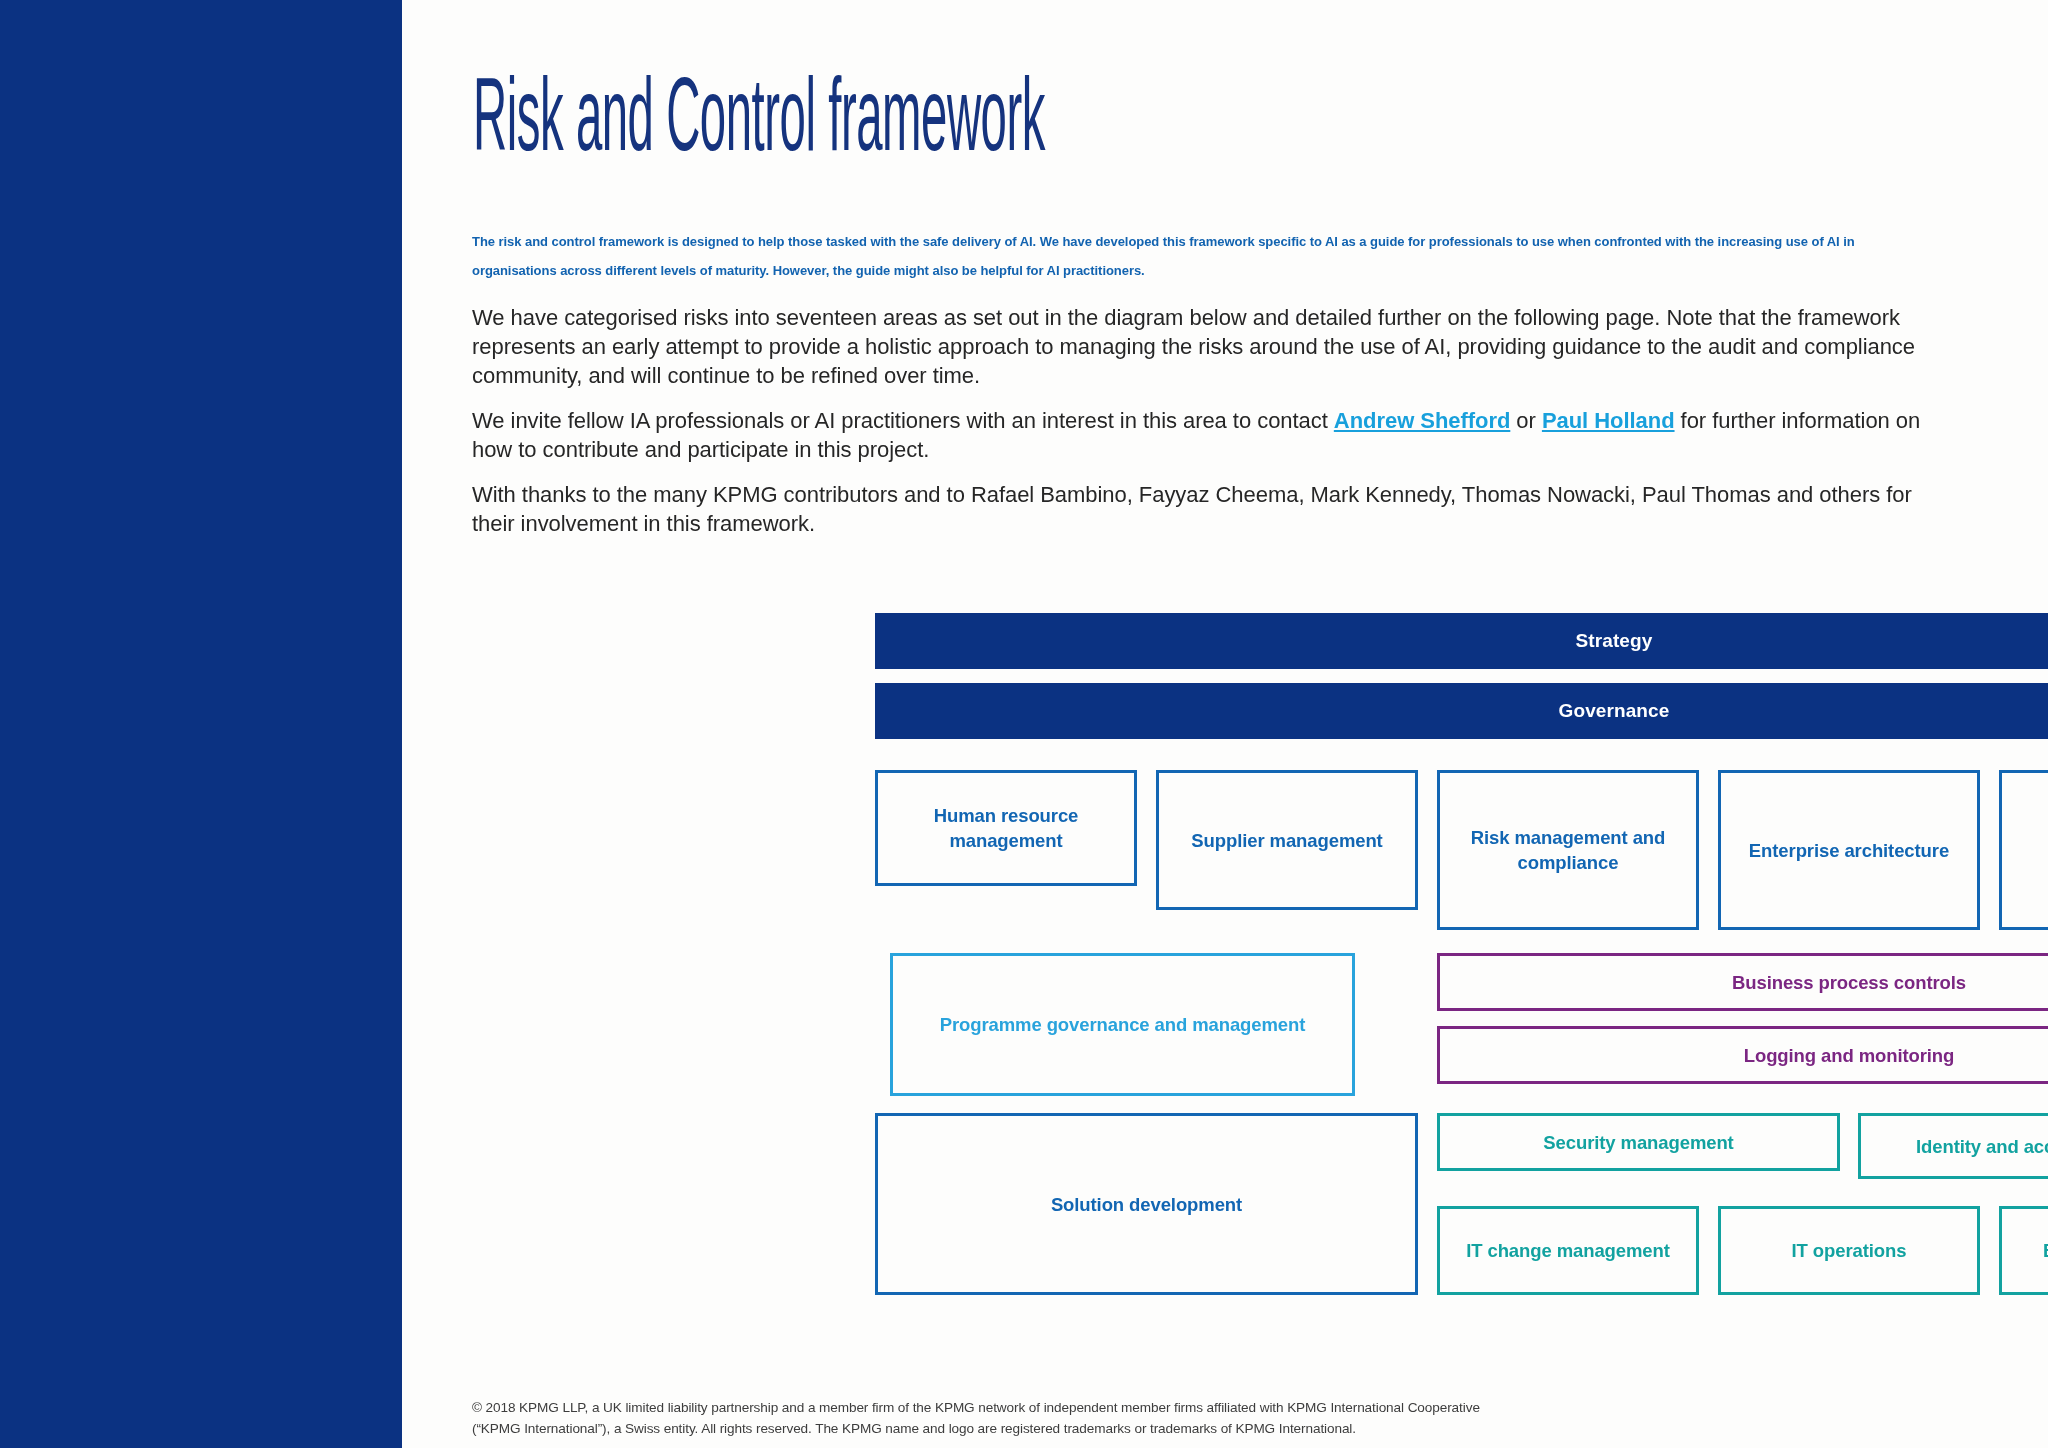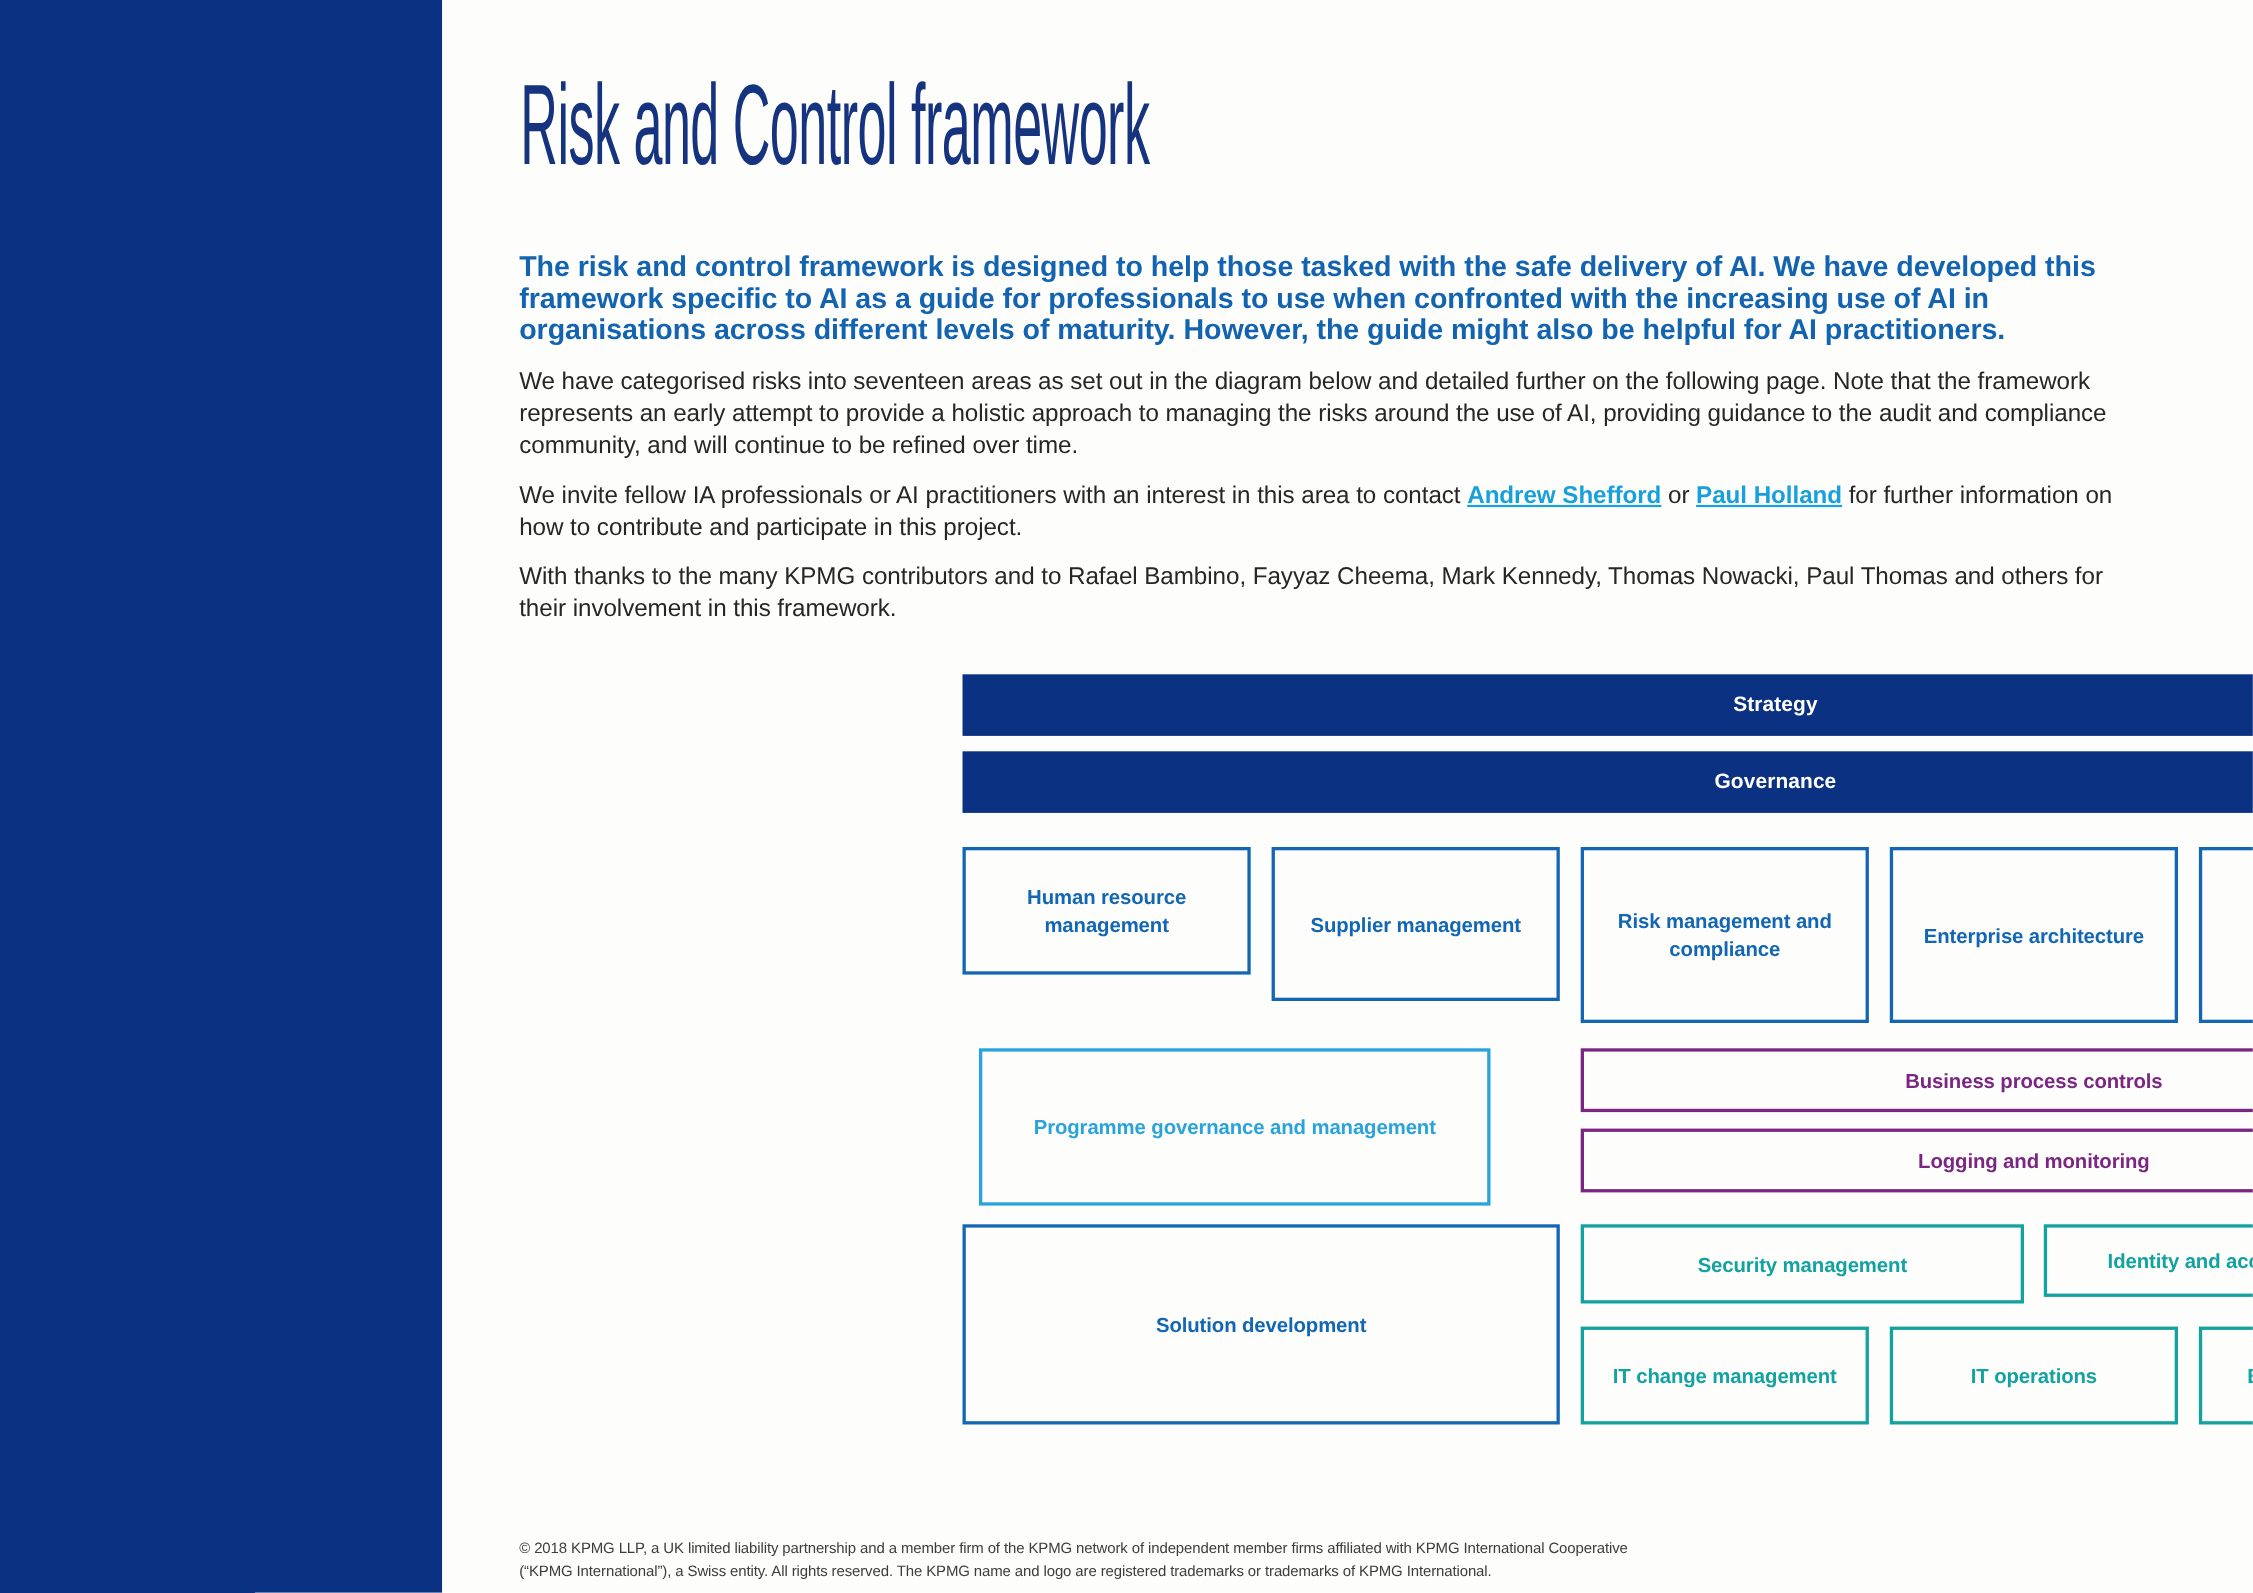--- a/index.html
+++ b/index.html
@@ -56,21 +56,21 @@
   
   .textblock {
     position: absolute;
     left: 70px;
     top: 228px;
     width: 1468px;
   }
   .lead {
     color: #1263b0;
     font-weight: bold;
-    font-size: 26px;
+    font-size: 13px;
     line-height: 28.5px;
     letter-spacing: -0.05px;
     margin: 0 0 18px 0;
   }
   .para {
     color: #262626;
     font-size: 22px;
     line-height: 29px;
     letter-spacing: -0.05px;
     margin: 0 0 16px 0;
@@ -191,21 +191,21 @@
         <div class="box b-blue" style="left:843px; top:0px;  width:262px; height:160px;">Enterprise architecture</div>
         <div class="box b-blue" style="left:1124px;top:0px;  width:262px; height:160px;">Data and model governance</div>
 
         <div class="box b-sky" style="left:15px;   top:183px; width:465px; height:143px;">Programme governance and management</div>
 
         <div class="box b-purple" style="left:562px; top:183px; width:824px; height:58px;">Business process controls</div>
         <div class="box b-purple" style="left:562px; top:256px; width:824px; height:58px;">Logging and monitoring</div>
 
         <div class="box b-blue" style="left:0px;   top:343px; width:543px; height:182px;">Solution development</div>
 
-        <div class="box b-teal" style="left:562px; top:343px; width:403px; height:72px;">Security management</div>
+        <div class="box b-teal" style="left:562px; top:343px; width:403px; height:58px;">Security management</div>
         <div class="box b-teal" style="left:983px; top:343px; width:403px; height:66px;">Identity and access management</div>
 
         <div class="box b-teal" style="left:562px; top:436px; width:262px; height:89px;">IT change management</div>
         <div class="box b-teal" style="left:843px; top:436px; width:262px; height:89px;">IT operations</div>
         <div class="box b-teal" style="left:1124px;top:436px; width:262px; height:89px;">Business continuity</div>
 
       </div>
     </div>
 
     <div class="footer">

